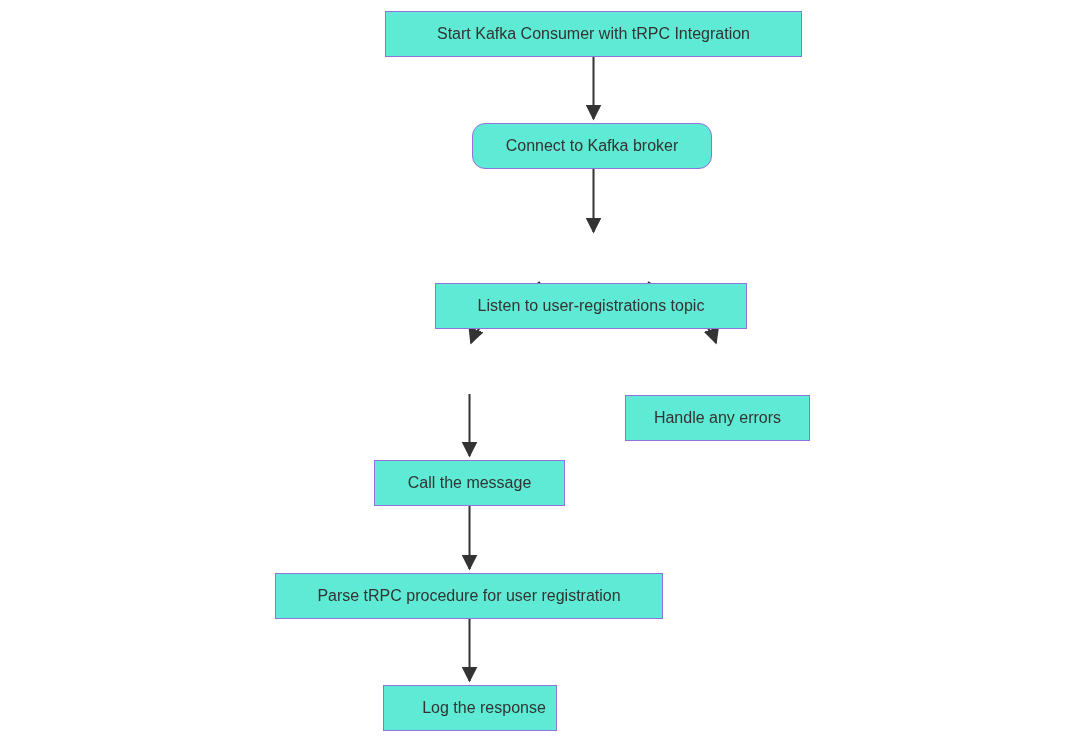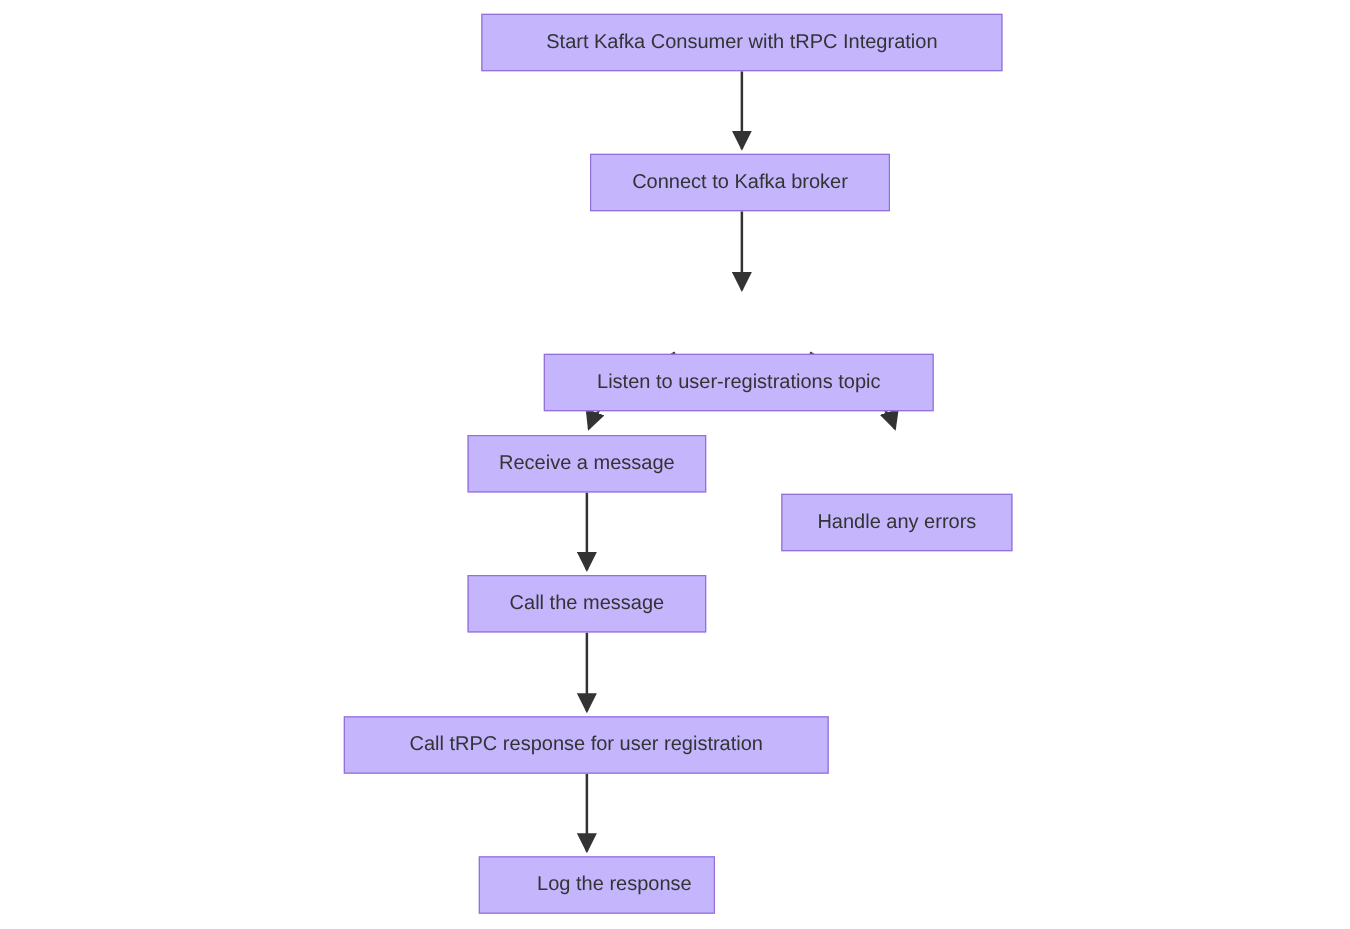--- a/index.html
+++ b/index.html
@@ -23,40 +23,40 @@
     height: 743px;
   }
   .edge {
     stroke: #333333;
     stroke-width: 2px;
     fill: none;
   }
   .node {
     position: absolute;
     box-sizing: border-box;
-    background: #c4b5fd;
+    background: #5eead4;
     border: 1.5px solid #9370DB;
     color: #333333;
     font-size: 16px;
     line-height: 1;
     display: flex;
     align-items: center;
     justify-content: center;
     text-align: center;
     white-space: nowrap;
   }
   
   .node-start   { left: 385px; top:  11px; width: 417px; height: 46px; }
-  .node-connect { left: 472px; top: 123px; width: 240px; height: 46px; }
+  .node-connect { left: 472px; top: 123px; width: 240px; height: 46px; border-radius: 13px; }
   .node-listen  { left: 435px; top: 236px; width: 312px; height: 46px; margin-top: 47px; }
   .node-receive { left: 374px; top: 348px; width: 191px; height: 46px; }
   .node-errors  { left: 625px; top: 348px; width: 185px; height: 46px; margin-top: 47px; }
   .node-parse   { left: 374px; top: 460px; width: 191px; height: 46px; }
   .node-call    { left: 275px; top: 573px; width: 388px; height: 46px; }
-  .node-log     { left: 383px; top: 685px; width: 189px; height: 46px; padding-left: 28px; }
+  .node-log     { left: 383px; top: 685px; width: 174px; height: 46px; padding-left: 28px; }
 </style>
 </head>
 <body>
 
 <div class="canvas">
 
   <svg class="edges-layer" viewBox="0 0 1080 743" xmlns="http://www.w3.org/2000/svg">
     <defs>
       <marker id="arrowhead" viewBox="0 0 10 10" refX="9" refY="5" markerWidth="8" markerHeight="8" orient="auto-start-reverse">
         <path d="M 0 0 L 10 5 L 0 10 z" fill="#333333"></path>
@@ -76,33 +76,30 @@
   </div>
 
   <div class="node node-connect">
     <span>Connect to Kafka broker</span>
   </div>
 
   <div class="node node-listen">
     <span>Listen to user-registrations topic</span>
   </div>
 
-  <div class="node node-receive">
-    <span>Receive a message</span>
-  </div>
 
   <div class="node node-errors">
     <span>Handle any errors</span>
   </div>
 
   <div class="node node-parse">
     <span>Call the message</span>
   </div>
 
   <div class="node node-call">
-    <span>Call tRPC response for user registration</span>
+    <span>Parse tRPC procedure for user registration</span>
   </div>
 
   <div class="node node-log">
     <span>Log the response</span>
   </div>
 
 </div>
 
 </body></html>

